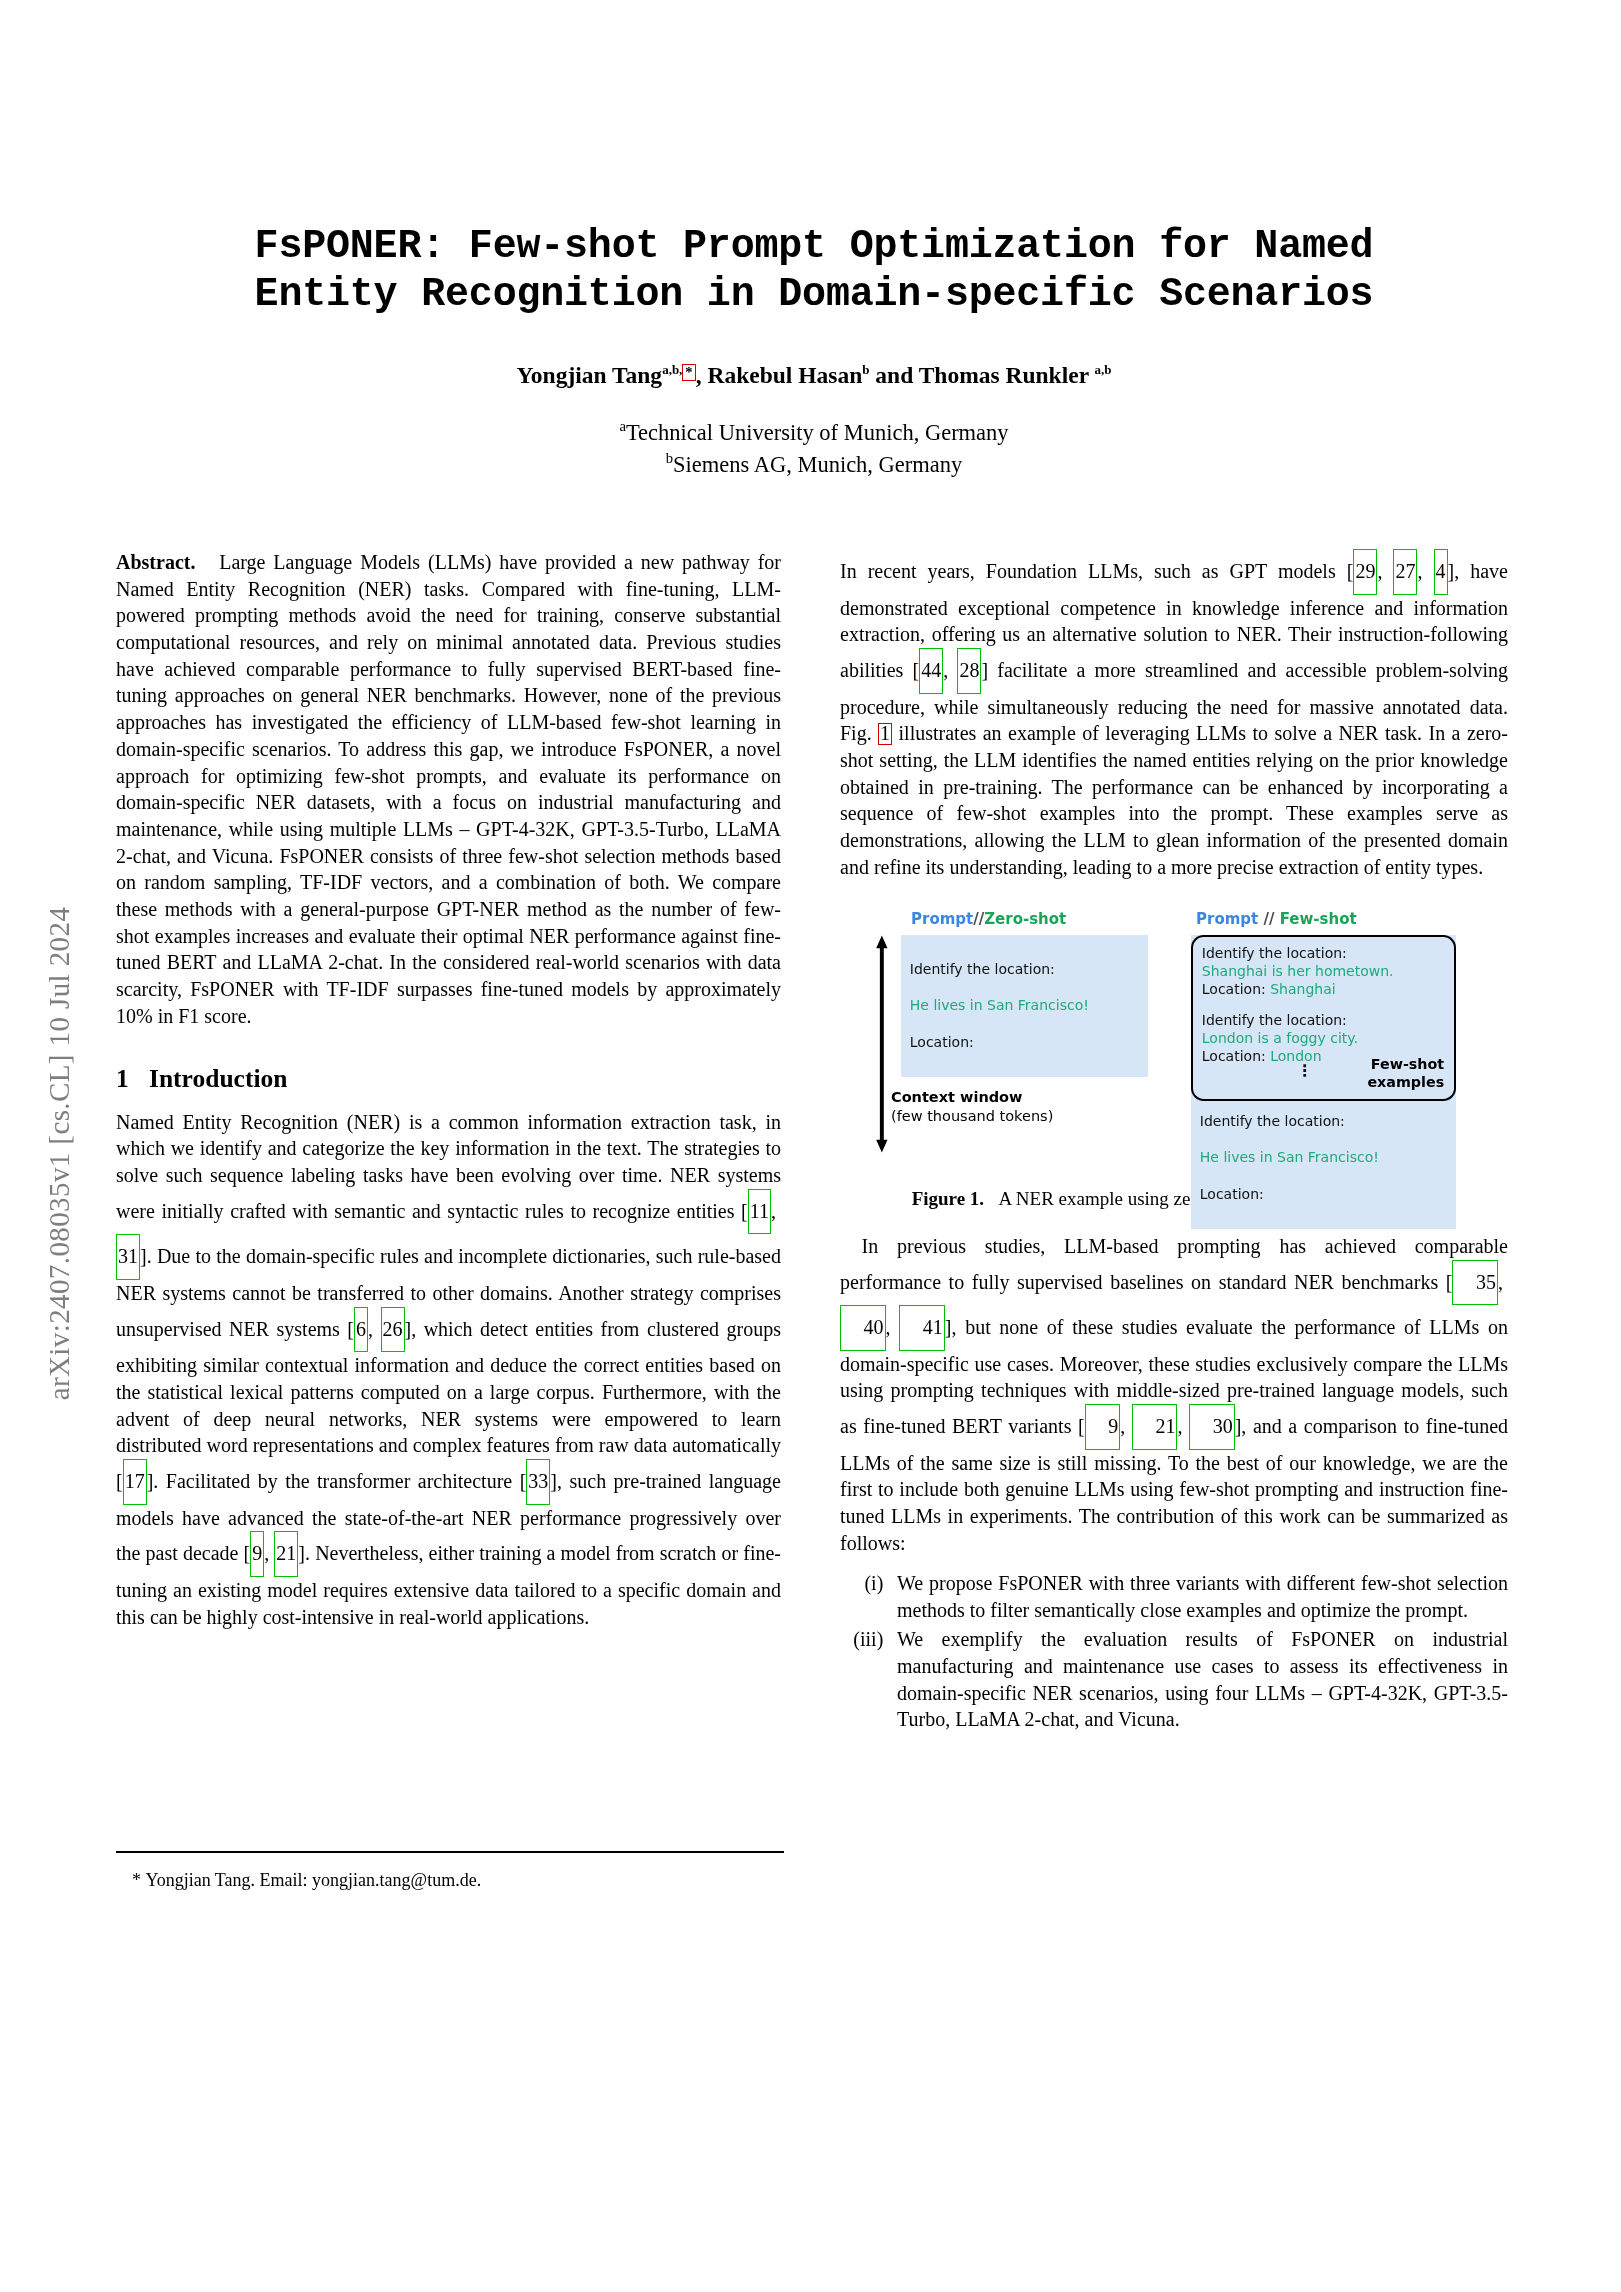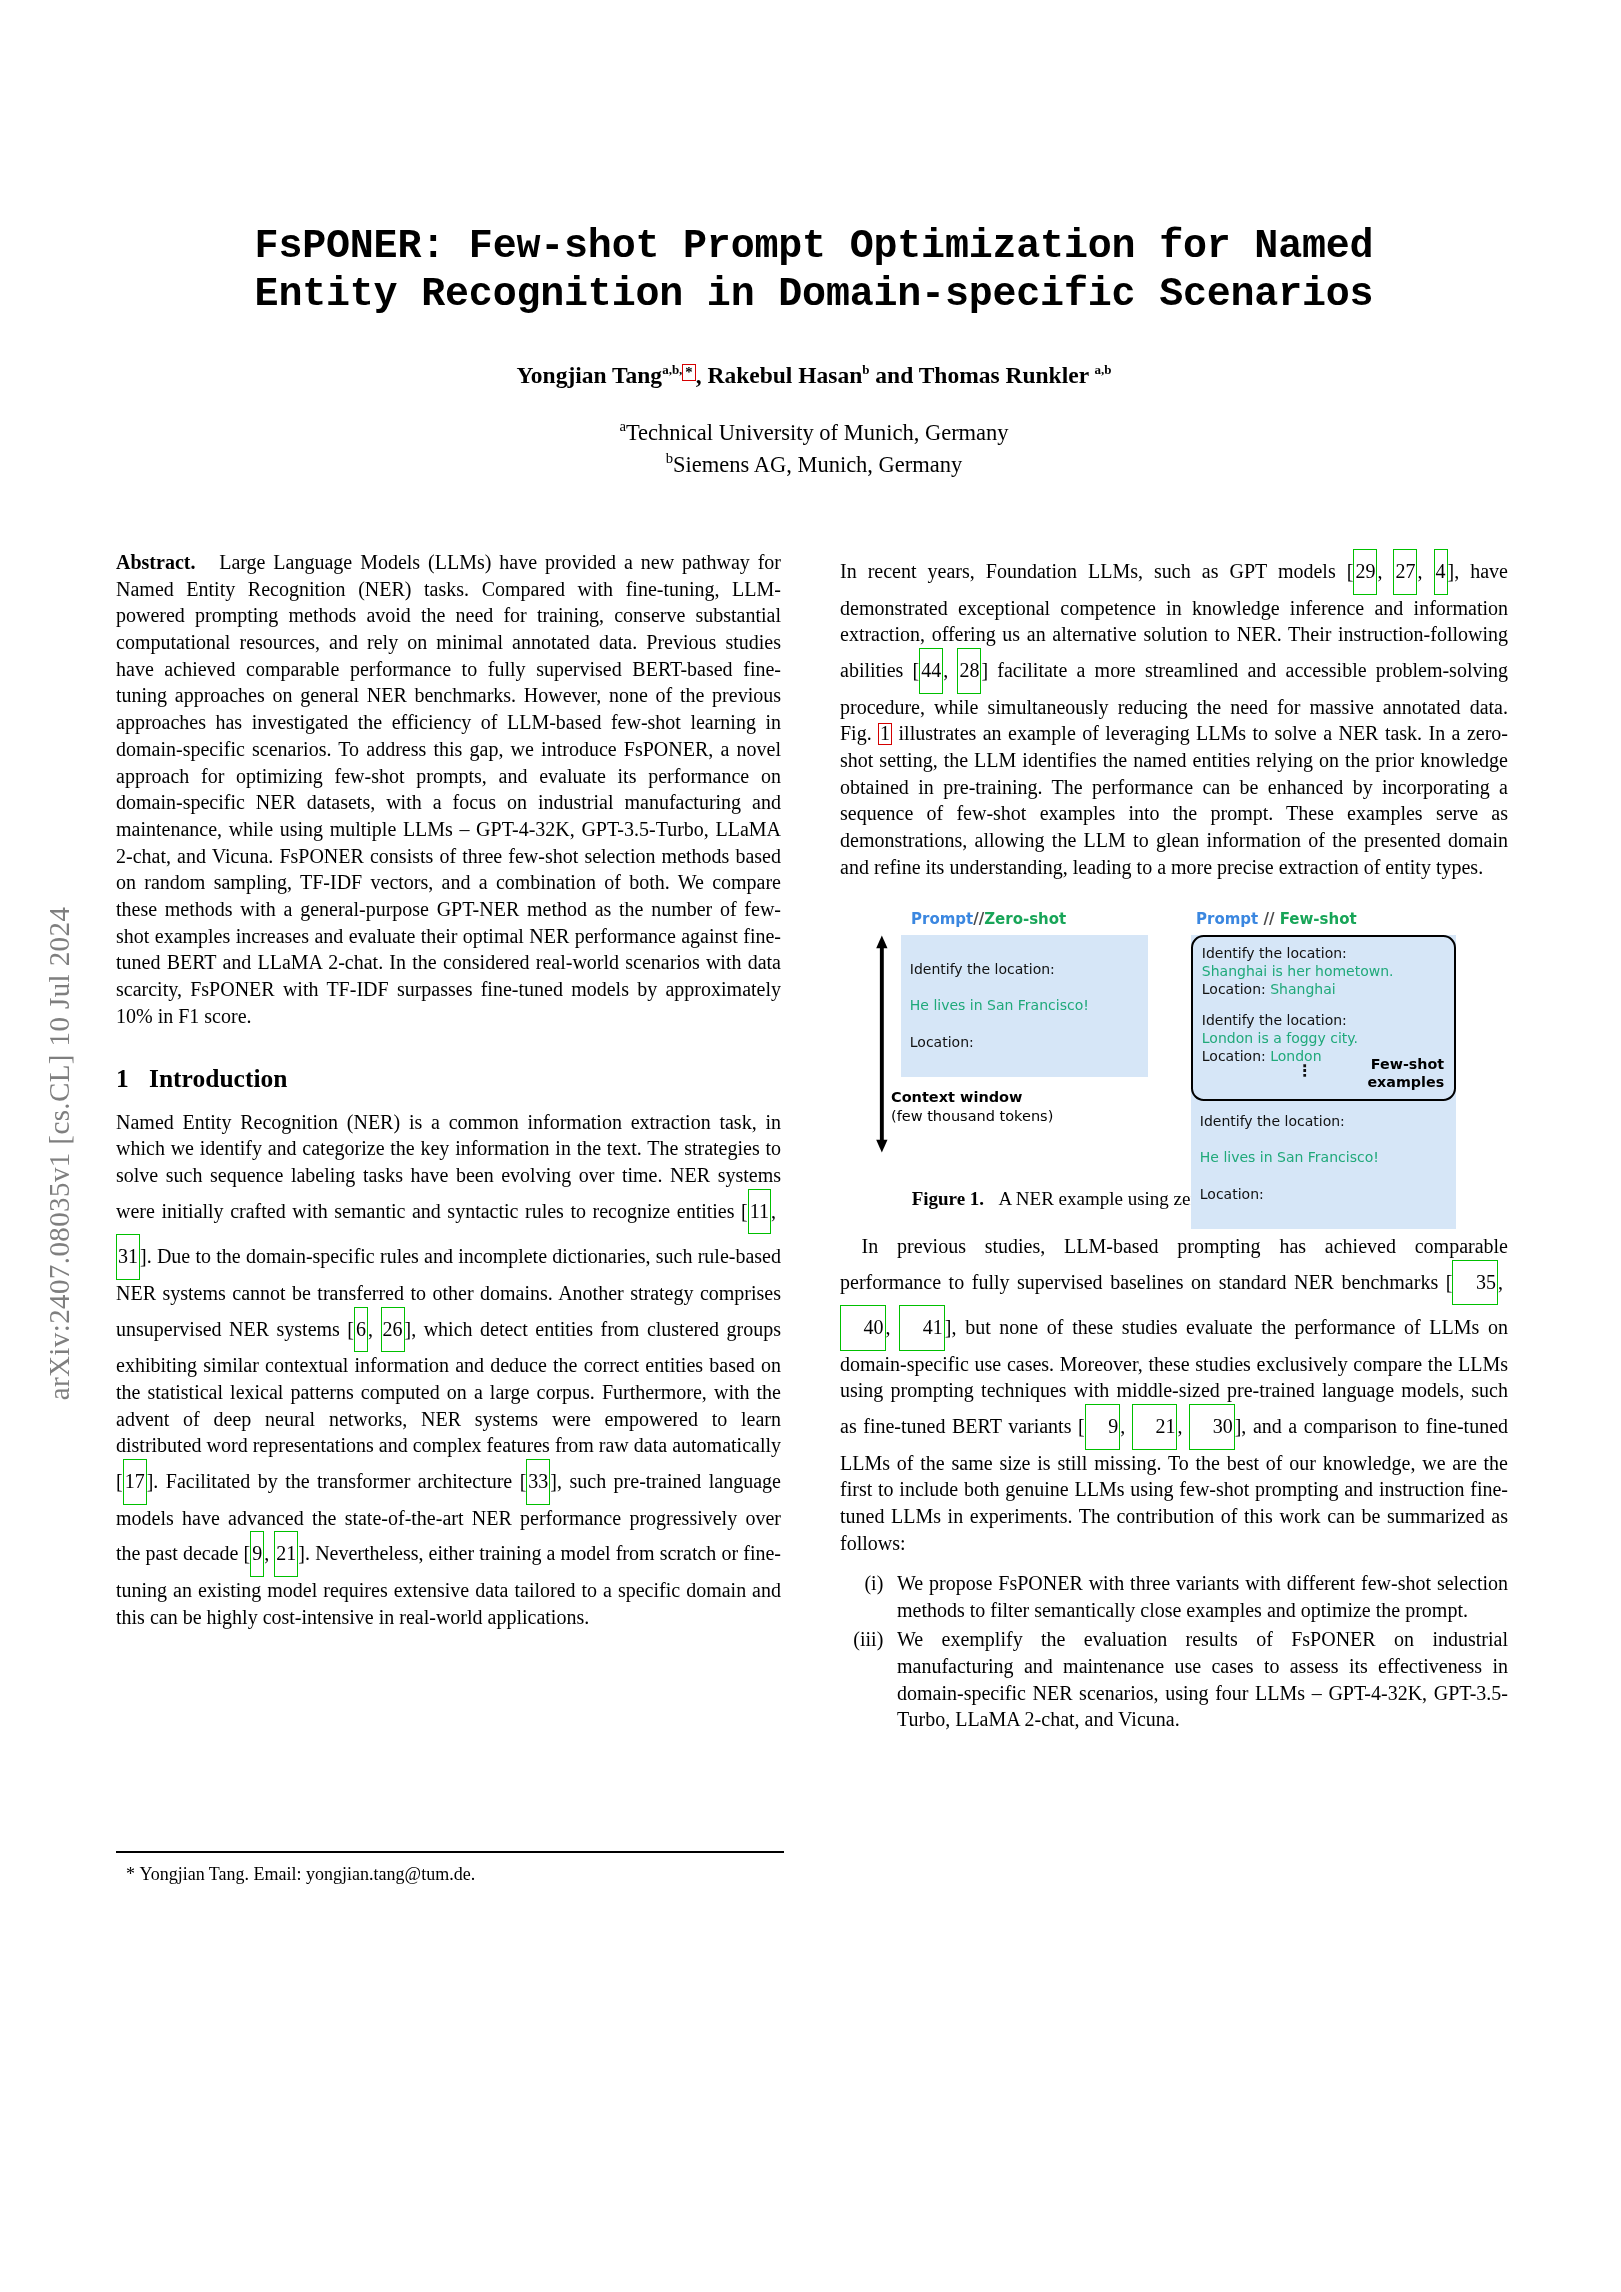--- a/index.html
+++ b/index.html
@@ -135,21 +135,21 @@
   }
   .footnote-rule {
     border: none;
     border-top: 2.4px solid #000;
     margin: 0 0 9.8px 0;
     width: 668px;
   }
   .footnote {
     font-size: 18px;
     line-height: 1.3;
-    margin: 10px;
+    margin: 16px;
   }
 
   
   .figure-wrap {
     margin: 25.5px 0 0 0;
     width: 668px;
   }
   .figure-canvas {
     position: relative;
     width: 668px;

